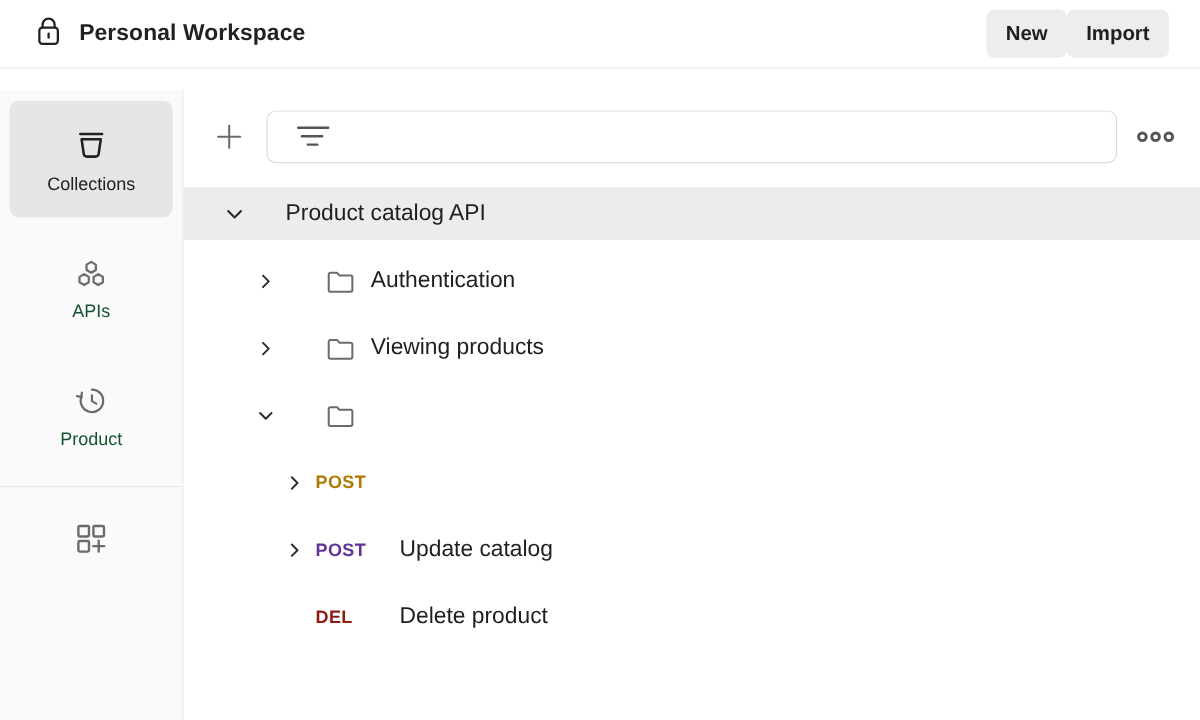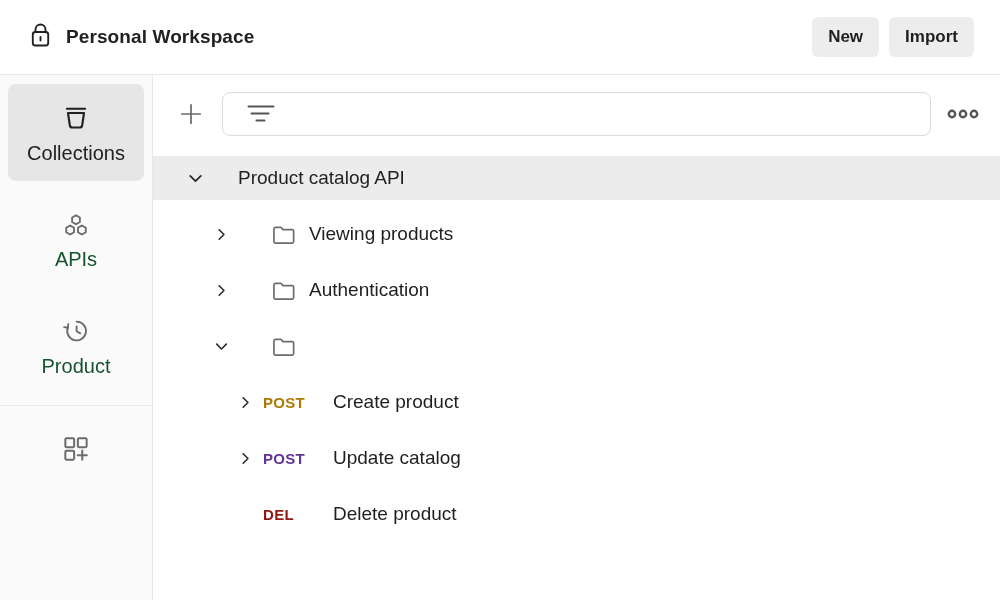--- a/index.html
+++ b/index.html
@@ -5,43 +5,43 @@
   * { margin:0; padding:0; box-sizing:border-box; }
   html,body { width:1000px; height:600px; }
   body {
     font-family:"Liberation Sans", sans-serif;
     background:#fff; color:#212121; overflow:hidden;
   }
   .app { position:relative; width:1000px; height:600px; overflow:hidden; background:#fff; }
 
   
   .header {
-    position:absolute; top:0; left:0; right:0; height:75px;
+    position:absolute; top:0; left:0; right:0; height:57px;
     background:#fff; border-bottom:1px solid #E8E8E8;
     display:flex; align-items:center; padding:0 26px 0 28px;
   }
   .header-title { font-size:19px; font-weight:700; margin-left:13px; letter-spacing:.1px; }
-  .header-actions { margin-left:auto; display:flex; gap:10px; }
+  .header-actions { margin-left:auto; display:flex; }
   .btn {
     background:#EDEDED; border:none; border-radius:6px; height:40px;
     padding:0 16px; font-size:17px; font-weight:600; color:#1f1f1f;
     font-family:inherit; cursor:pointer;
   }
 
   
   .sidebar {
     position:absolute; top:75px; left:0; bottom:0; width:153px;
     background:#FAFAFA; border-right:1px solid #E8E8E8;
   }
   .nav-item {
     position:absolute; left:8px; width:136px; border-radius:8px;
     display:flex; flex-direction:column; align-items:center; justify-content:center;
     gap:9px; cursor:pointer; color:#14532d; font-size:15px;
   }
-  .nav-item .nav-label { font-size:20px; }
+  .nav-item .nav-label { font-size:15px; }
   .nav-collections { top:9px; height:97px; background:var(--active-nav-bg,#E6E6E6); color:#212121; }
   .nav-apis    { top:128px; height:76px; }
   .nav-history { top:234px; height:76px; }
   .sidebar-divider { position:absolute; top:330px; left:0; width:100%; height:1px; background:#E8E8E8; }
   .nav-footer { position:absolute; top:358px; left:0; width:100%; display:flex; justify-content:center; cursor:pointer; color:#6B6B6B; }
 
   
   .main { position:absolute; top:75px; left:153px; right:0; bottom:0; background:#fff; }
 
   .icon-btn {
@@ -196,35 +196,35 @@
         <span class="chev">
           <svg width="17" height="17" viewBox="0 0 16 16" fill="none" stroke="#2b2b2b" stroke-width="1.5" stroke-linecap="round" stroke-linejoin="round">
             <path d="M5.8 3.5L10.3 8l-4.5 4.5"></path>
           </svg>
         </span>
         <span class="folder-icon">
           <svg width="27" height="27" viewBox="0 0 24 24" fill="none" stroke="#6B6B6B" stroke-width="1.5" stroke-linejoin="round">
             <path d="M3.5 18.3V6.9a1.3 1.3 0 0 1 1.3-1.3h4.5a1 1 0 0 1 .8.4l1.2 1.6h8.4a1.3 1.3 0 0 1 1.3 1.3v9.4a1.3 1.3 0 0 1-1.3 1.3H4.8a1.3 1.3 0 0 1-1.3-1.3z"></path>
           </svg>
         </span>
-        <span class="row-label">Viewing products</span>
+        <span class="row-label">Authentication</span>
       </div>
 
       <div class="row row-folder">
         <span class="chev">
           <svg width="17" height="17" viewBox="0 0 16 16" fill="none" stroke="#2b2b2b" stroke-width="1.5" stroke-linecap="round" stroke-linejoin="round">
             <path d="M5.8 3.5L10.3 8l-4.5 4.5"></path>
           </svg>
         </span>
         <span class="folder-icon">
           <svg width="27" height="27" viewBox="0 0 24 24" fill="none" stroke="#6B6B6B" stroke-width="1.5" stroke-linejoin="round">
             <path d="M3.5 18.3V6.9a1.3 1.3 0 0 1 1.3-1.3h4.5a1 1 0 0 1 .8.4l1.2 1.6h8.4a1.3 1.3 0 0 1 1.3 1.3v9.4a1.3 1.3 0 0 1-1.3 1.3H4.8a1.3 1.3 0 0 1-1.3-1.3z"></path>
           </svg>
         </span>
-        <span class="row-label">Authentication</span>
+        <span class="row-label">Viewing products</span>
       </div>
 
       <div class="row row-folder">
         <span class="chev">
           <svg width="17" height="17" viewBox="0 0 16 16" fill="none" stroke="#2b2b2b" stroke-width="1.5" stroke-linecap="round" stroke-linejoin="round">
             <path d="M3.5 5.8L8 10.3l4.5-4.5"></path>
           </svg>
         </span>
         <span class="folder-icon">
           <svg width="27" height="27" viewBox="0 0 24 24" fill="none" stroke="#6B6B6B" stroke-width="1.5" stroke-linejoin="round">
@@ -233,21 +233,20 @@
         </span>
       </div>
 
       <div class="row row-request">
         <span class="chev">
           <svg width="17" height="17" viewBox="0 0 16 16" fill="none" stroke="#2b2b2b" stroke-width="1.5" stroke-linecap="round" stroke-linejoin="round">
             <path d="M5.8 3.5L10.3 8l-4.5 4.5"></path>
           </svg>
         </span>
         <span class="method m-post">POST</span>
-        <span class="row-label">Create product</span>
       </div>
 
       <div class="row row-request">
         <span class="chev">
           <svg width="17" height="17" viewBox="0 0 16 16" fill="none" stroke="#2b2b2b" stroke-width="1.5" stroke-linecap="round" stroke-linejoin="round">
             <path d="M5.8 3.5L10.3 8l-4.5 4.5"></path>
           </svg>
         </span>
         <span class="method m-patch">POST</span>
         <span class="row-label">Update catalog</span>

